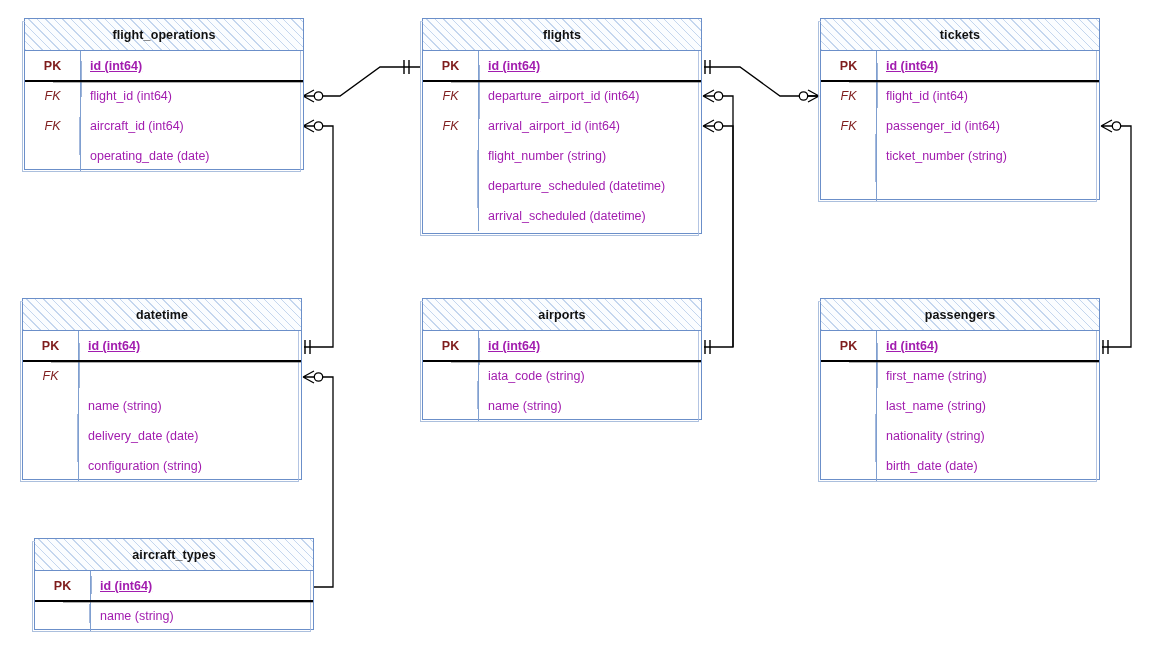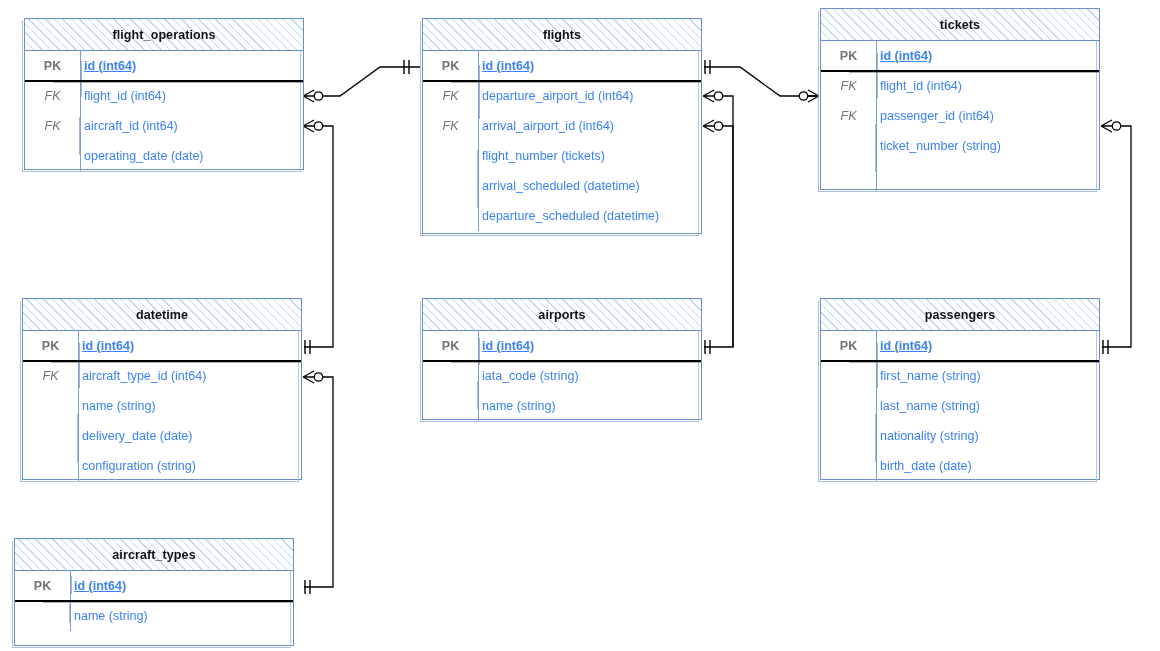--- a/index.html
+++ b/index.html
@@ -80,27 +80,27 @@
     position: relative;
     height: 30px;
     display: flex;
     align-items: center;
   }
   .row .key {
     width: 55px;
     min-width: 55px;
     text-align: center;
     font-size: 12.5px;
-    color: #737373;
+    color: #7f1d1d;
   }
   .row .fld {
     flex: 1;
-    padding-left: 4px;
+    padding-left: 10px;
     font-size: 12.5px;
-    color: #3b82f6;
+    color: #a21caf;
     white-space: nowrap;
   }
   .row.pk .key { font-weight: bold; }
   .row.pk .fld { font-weight: bold; text-decoration: underline; }
   .row.fk .key { font-style: italic; }
   .row.fk .fld { }
   
   .vsep {
     position: absolute;
     left: 55px;
@@ -190,33 +190,33 @@
         <div class="row fk">
           <div class="key">FK</div>
           <div class="fld">departure_airport_id (int64)</div>
         </div>
         <div class="row fk">
           <div class="key">FK</div>
           <div class="fld">arrival_airport_id (int64)</div>
         </div>
         <div class="row plain">
           <div class="key"></div>
-          <div class="fld">flight_number (tickets)</div>
+          <div class="fld">flight_number (string)</div>
+        </div>
+        <div class="row plain">
+          <div class="key"></div>
+          <div class="fld">departure_scheduled (datetime)</div>
         </div>
         <div class="row plain">
           <div class="key"></div>
           <div class="fld">arrival_scheduled (datetime)</div>
         </div>
-        <div class="row plain">
-          <div class="key"></div>
-          <div class="fld">departure_scheduled (datetime)</div>
-        </div>
-      </div>
-    </div>
-    <div class="entity" style="left: 820px; top: 8px; width: 280px; height: 182px;">
+      </div>
+    </div>
+    <div class="entity" style="left: 820px; top: 18px; width: 280px; height: 182px;">
       <div class="ent-header">
         <span class="ent-title">tickets</span>
       </div>
       <div class="ent-body">
         <div class="vsep"></div>
         <div class="row pk">
           <div class="key">PK</div>
           <div class="fld">id (int64)</div>
         </div>
         <div class="pkrule" style="top: 29px;"></div>
@@ -244,21 +244,20 @@
       </div>
       <div class="ent-body">
         <div class="vsep"></div>
         <div class="row pk">
           <div class="key">PK</div>
           <div class="fld">id (int64)</div>
         </div>
         <div class="pkrule" style="top: 29px;"></div>
         <div class="row fk">
           <div class="key">FK</div>
-          <div class="fld">aircraft_type_id (int64)</div>
         </div>
         <div class="row plain">
           <div class="key"></div>
           <div class="fld">name (string)</div>
         </div>
         <div class="row plain">
           <div class="key"></div>
           <div class="fld">delivery_date (date)</div>
         </div>
         <div class="row plain">
@@ -310,21 +309,21 @@
         <div class="row plain">
           <div class="key"></div>
           <div class="fld">nationality (string)</div>
         </div>
         <div class="row plain">
           <div class="key"></div>
           <div class="fld">birth_date (date)</div>
         </div>
       </div>
     </div>
-    <div class="entity" style="left: 14px; top: 538px; width: 280px; height: 108px;">
+    <div class="entity" style="left: 34px; top: 538px; width: 280px; height: 92px;">
       <div class="ent-header">
         <span class="ent-title">aircraft_types</span>
       </div>
       <div class="ent-body">
         <div class="vsep"></div>
         <div class="row pk">
           <div class="key">PK</div>
           <div class="fld">id (int64)</div>
         </div>
         <div class="pkrule" style="top: 29px;"></div>

